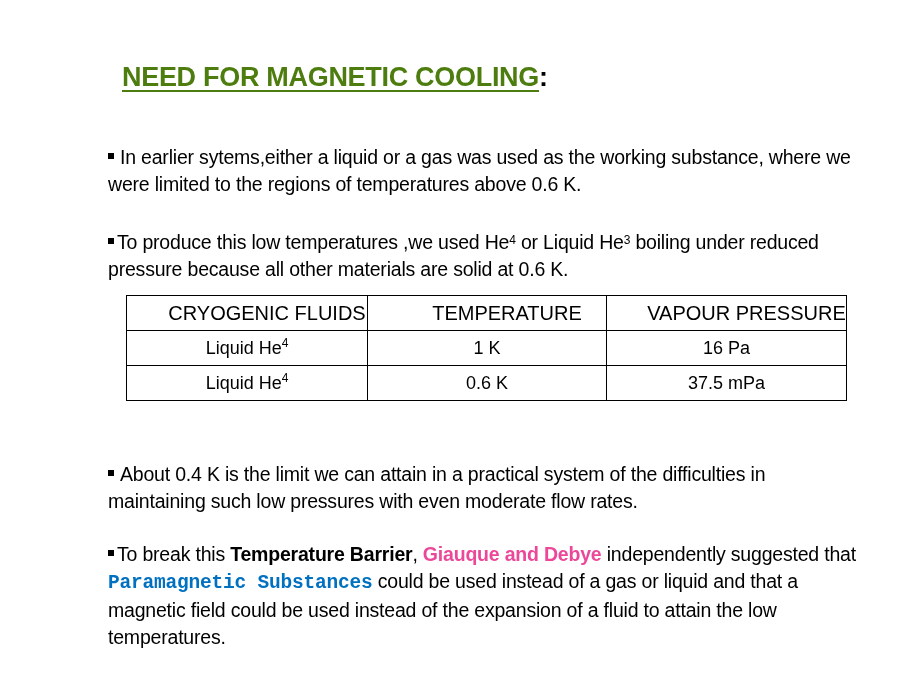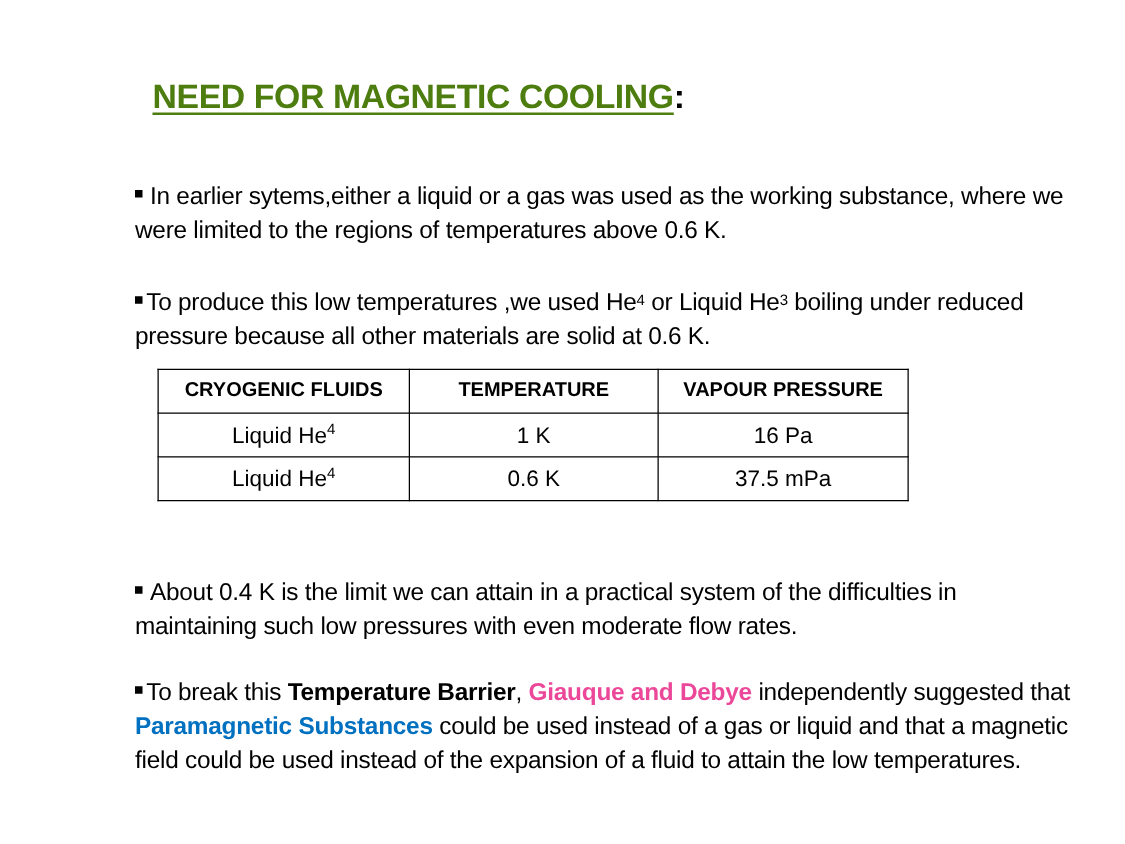--- a/index.html
+++ b/index.html
@@ -14,27 +14,27 @@
   .title .t { color: #4d7c0f; text-decoration: underline; text-decoration-thickness: 2px; text-underline-offset: 4px; }
   .title .colon { color: #000; }
   .para {
     position: absolute; left: 108px; width: 760px;
     font-size: 19.5px; line-height: 27px; letter-spacing: -0.2px;
   }
   .bullet { display: inline-block; width: 6px; height: 6px; background: #000; vertical-align: middle; margin-right: 6px; position: relative; top: -3px; }
   sup { font-size: 12px; vertical-align: top; position: relative; top: -2px; }
   .b { font-weight: bold; }
   .purple { color: #ec4899; font-weight: bold; }
-  .blue { color: #0070c0; font-weight: bold; }
+  .blue { color: #0070c0; font-weight: bold; font-family: Liberation Mono, monospace; }
   table {
     position: absolute; left: 126px; top: 295px; border-collapse: collapse;
     font-size: 18px;
   }
   td, th { border: 1.5px solid #000; text-align: center; height: 34px; padding: 0; }
-  th { font-weight: bold; font-size: 16px; }
+  th { font-weight: normal; font-size: 20px; padding-left: 40px; }
   .c1 { width: 200px; } .c2 { width: 198px; margin-top: 47px; } .c3 { width: 199px; }
 </style>
 </head>
 <body>
 
 <div class="title">
   <span class="t">NEED FOR MAGNETIC COOLING</span><span class="colon">:</span>
 </div>
 
 <div class="para" style="top:144px;">

